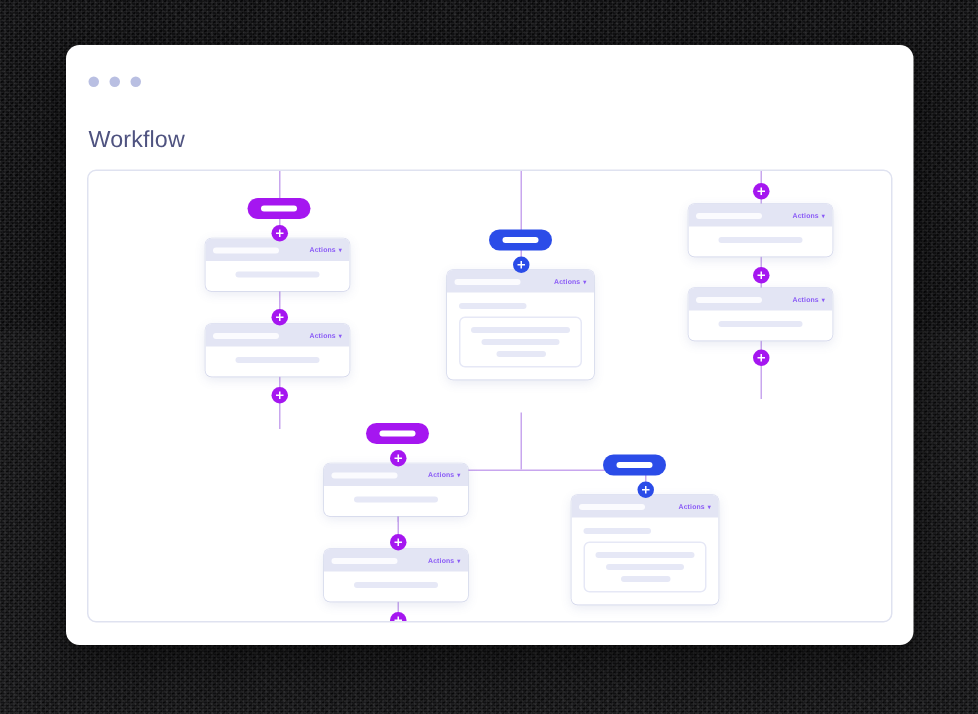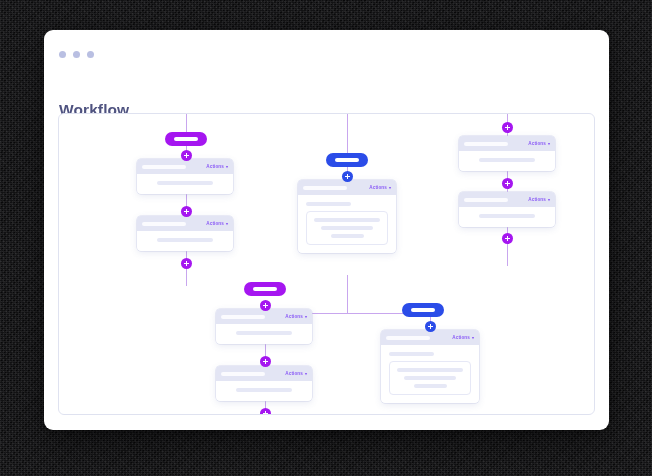--- a/index.html
+++ b/index.html
@@ -30,23 +30,22 @@
     border-radius: 9px;
     box-shadow: 0 14px 40px rgba(0,0,0,.45), 0 2px 8px rgba(0,0,0,.3);
     overflow: hidden;
   }
 
   #dots { position: absolute; left: 15px; top: 21px; display: flex; gap: 7px; }
   .dot { width: 7px; height: 7px; border-radius: 50%; background: #b9bfe2; }
 
   #title {
     position: absolute; left: 15px; top: 55px;
-    font-size: 15.5px; font-weight: 700; letter-spacing: .1px;
+    font-size: 15.5px; font-weight: 400; letter-spacing: .1px;
     color: #4f5380;
-    margin-top: 16px;
   }
 
   
   #canvas {
     position: absolute;
     left: 14px; top: 83px;
     width: 537px; height: 302px;
     border: 1px solid #dfe2f0;
     border-radius: 6px;
     background: #fff;

